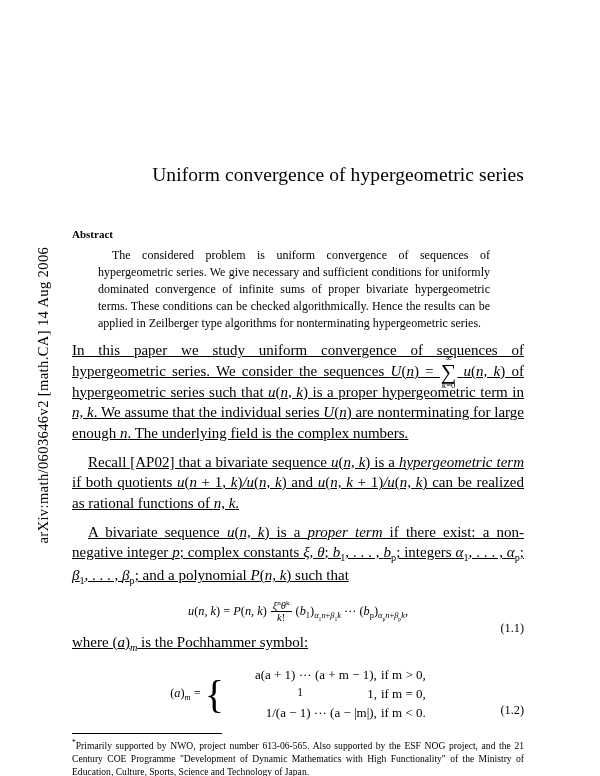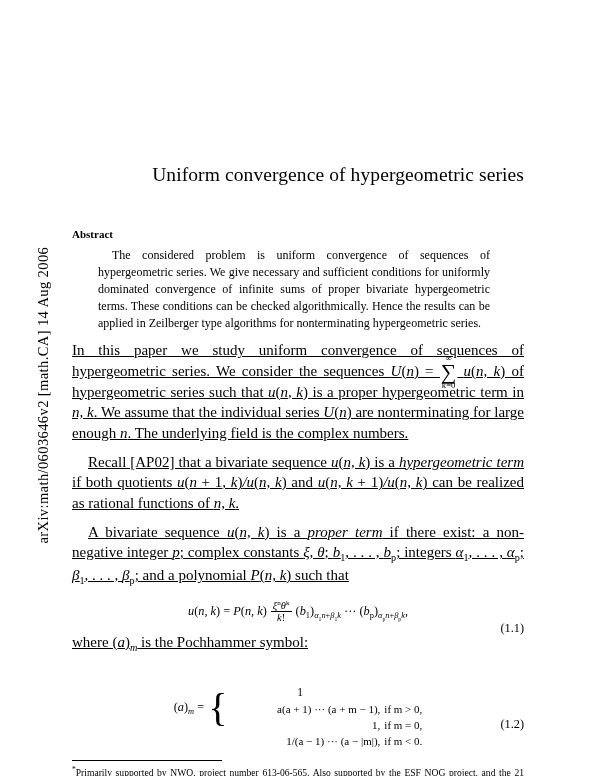--- a/index.html
+++ b/index.html
@@ -140,23 +140,22 @@
     vertical-align: middle;
   }
   .brace {
     font-size: 40px;
     line-height: 0.78;
     font-family: "Liberation Serif", serif;
     margin-right: 3px;
   }
   .cases {
     display: inline-block;
-    font-size: 11px;
+    font-size: 13px;
     line-height: 1.45;
-    margin-top: 36px;
   }
   .cases .row { white-space: nowrap; display: flex; }
   .cases .lhs { text-align: right; flex: 1; padding-right: 4px; min-width: 150px; }
   .cases .rhs { text-align: right; }
   .footnote-rule {
     width: 150px;
     height: 1px;
     background: #000;
     margin-top: 10px;
   }

